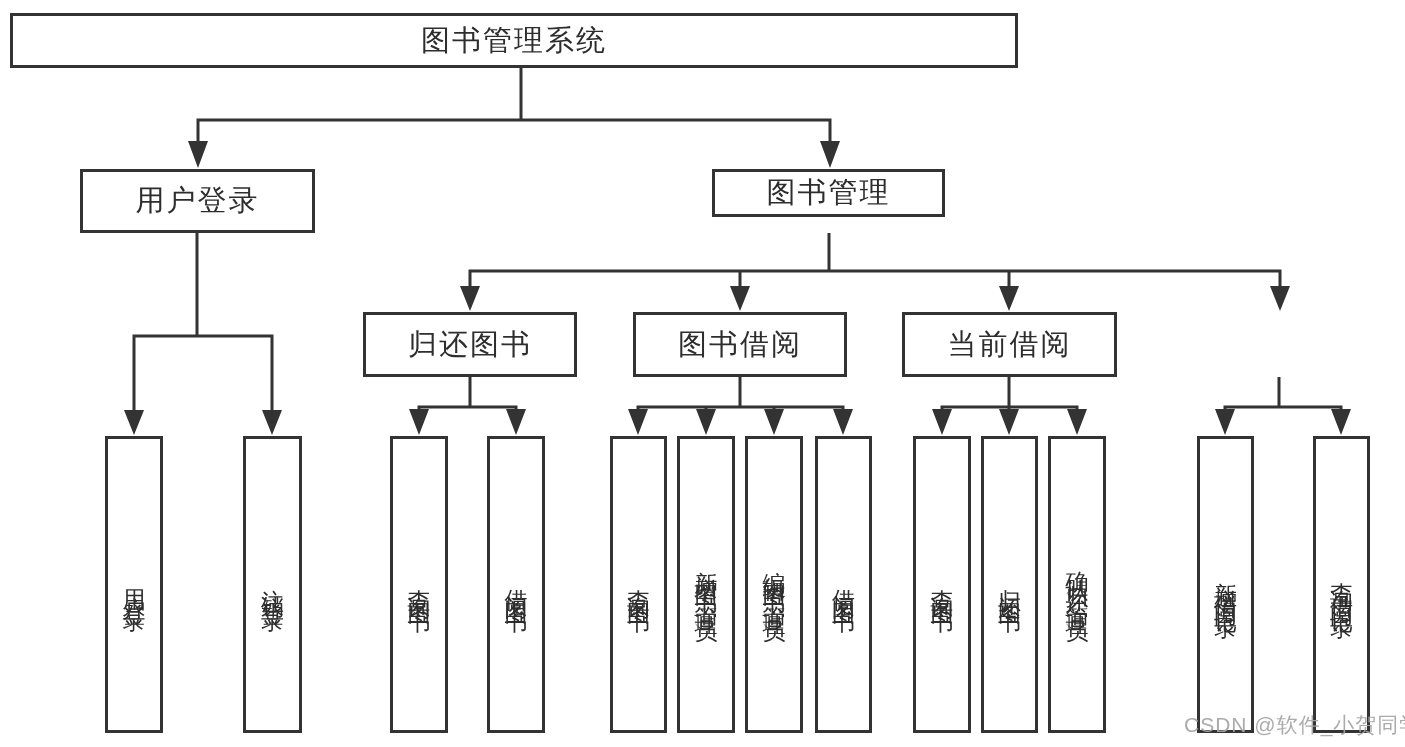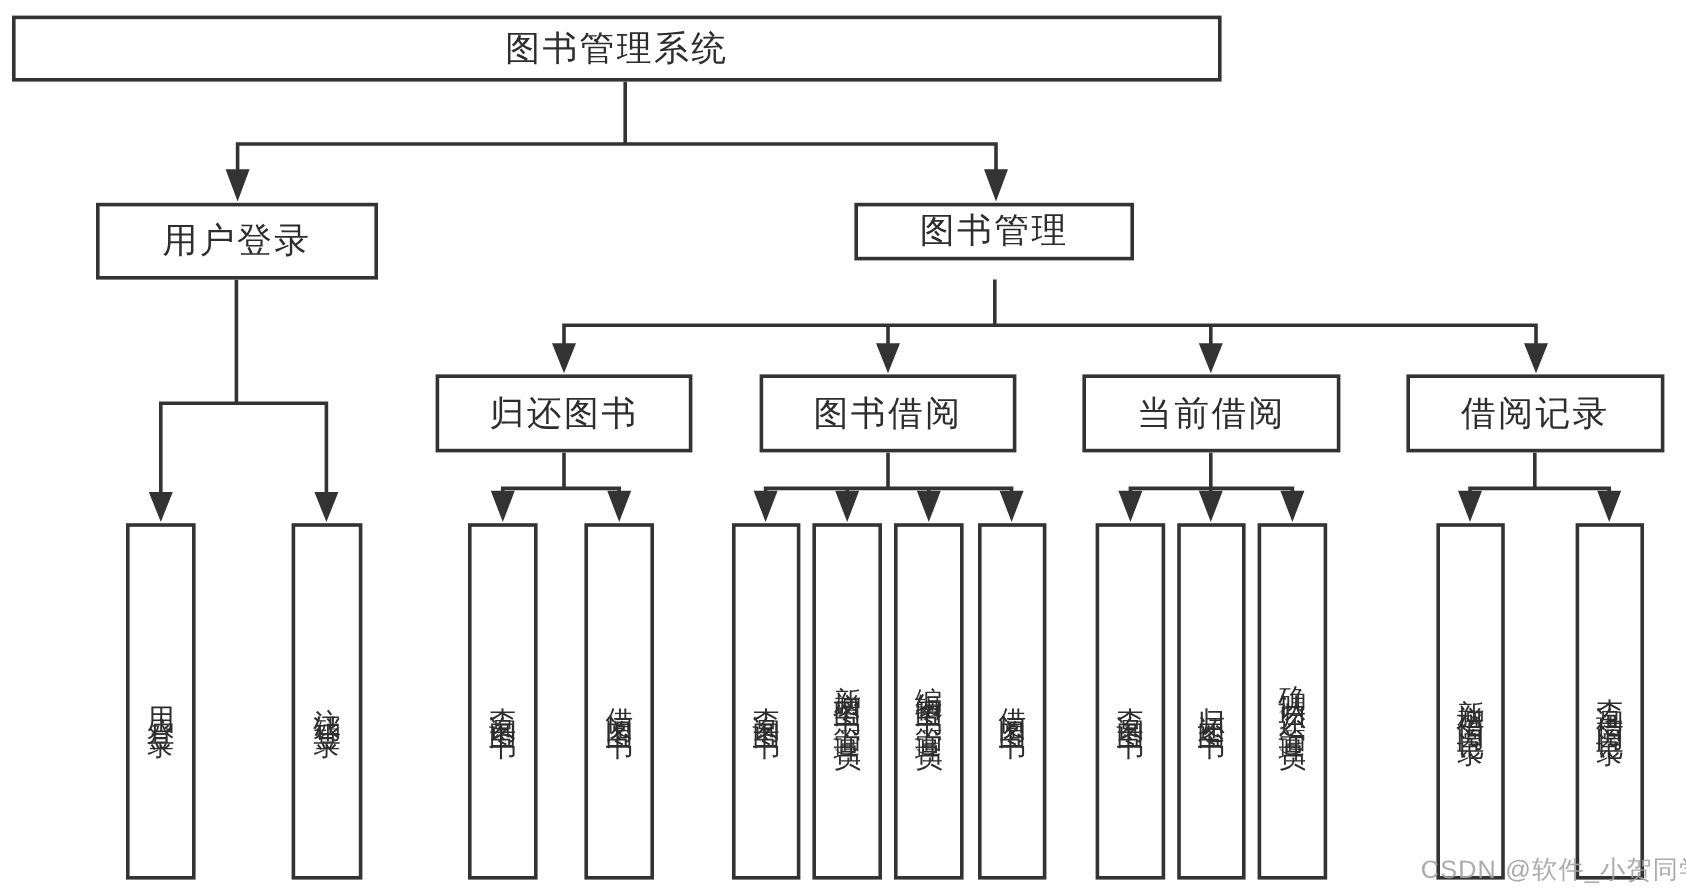--- a/index.html
+++ b/index.html
@@ -74,21 +74,20 @@
   </svg>
 
   <div class="box" style="left:10px;top:13px;width:1008px;height:55px">图书管理系统</div>
 
   <div class="box" style="left:80px;top:169px;width:235px;height:64px">用户登录</div>
   <div class="box" style="left:712px;top:169px;width:233px;height:48px">图书管理</div>
 
   <div class="box" style="left:363px;top:312px;width:214px;height:65px">归还图书</div>
   <div class="box" style="left:633px;top:312px;width:214px;height:65px">图书借阅</div>
   <div class="box" style="left:902px;top:312px;width:215px;height:65px">当前借阅</div>
-  <div class="box" style="left:1172px;top:312px;width:215px;height:65px">借阅记录</div>
 
   <div class="box v" style="left:105px;top:436px;width:58px;height:297px">用户登录</div>
   <div class="box v" style="left:243px;top:436px;width:59px;height:297px">注销登录</div>
 
   <div class="box v" style="left:390px;top:436px;width:58px;height:297px">查询图书</div>
   <div class="box v" style="left:487px;top:436px;width:58px;height:297px">借阅图书</div>
 
   <div class="box v" style="left:610px;top:436px;width:57px;height:297px">查询图书</div>
   <div class="box v" style="left:677px;top:436px;width:58px;height:297px">新增图书（管理员）</div>
   <div class="box v" style="left:745px;top:436px;width:58px;height:297px">编辑图书（管理员）</div>

